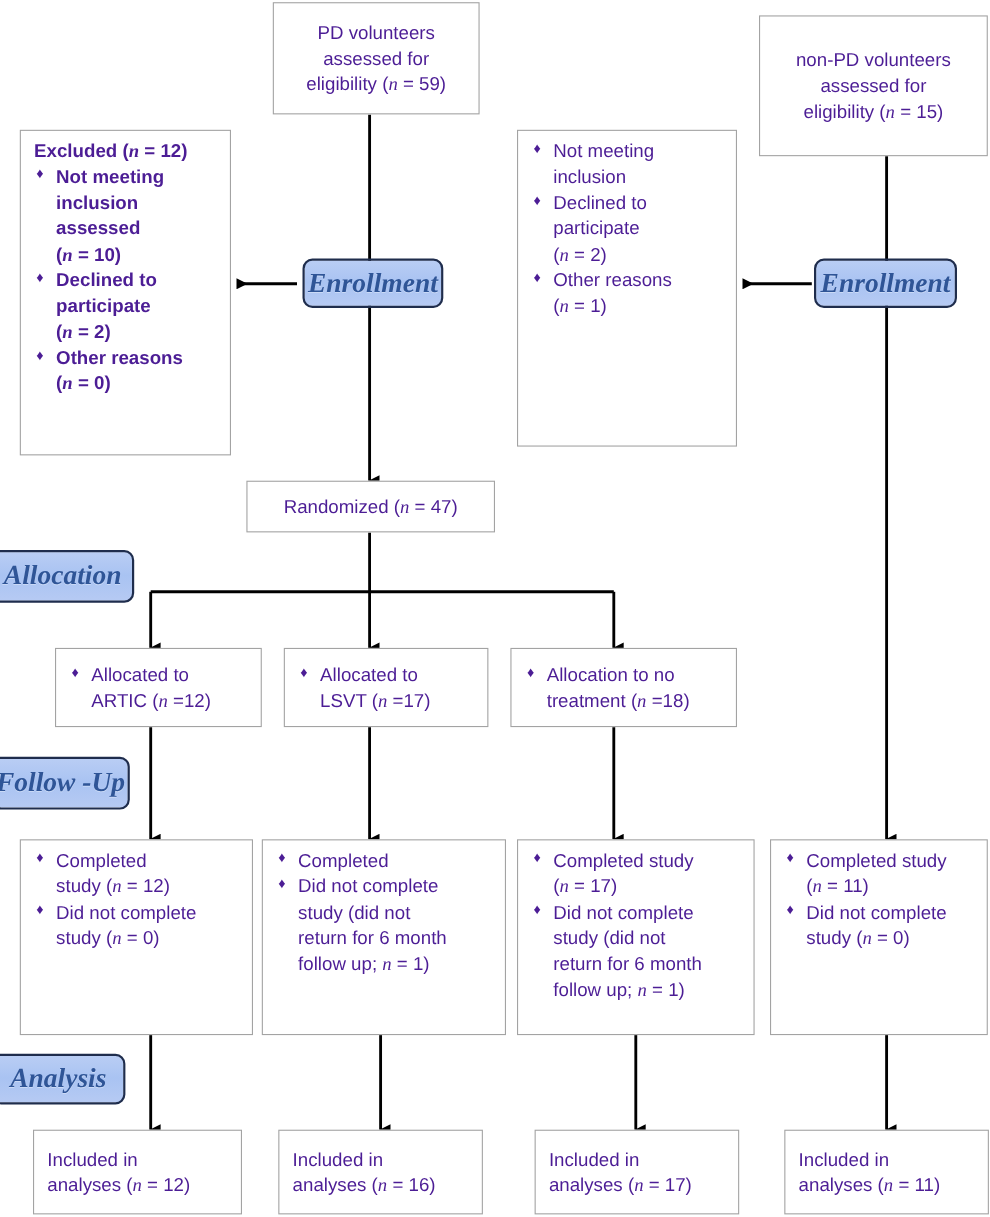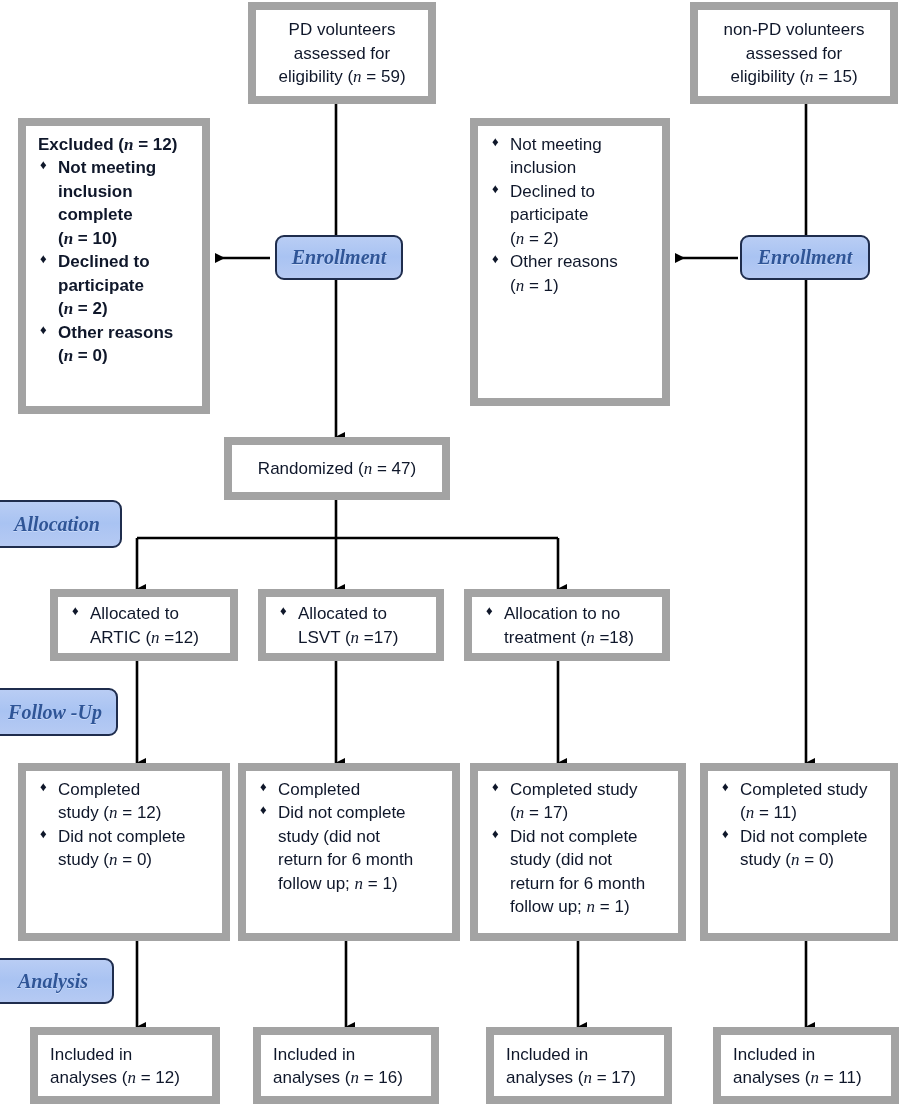--- a/index.html
+++ b/index.html
@@ -18,22 +18,22 @@
     position: absolute;
     left: 0;
     top: 0;
     width: 900px;
     height: 1106px;
   }
   .flowbox {
     position: absolute;
     box-sizing: border-box;
     background: #ffffff;
-    border: 8px solid #a3a3a3;
-    color: #0f172a;
+    border: 1px solid #a3a3a3;
+    color: #4c1d95;
     font-size: 17px;
     line-height: 1.38;
   }
   .flowbox .inner {
     padding: 7px 10px 6px 12px;
   }
   .centered .inner {
     text-align: center;
     padding-left: 8px;
     padding-right: 8px;
@@ -72,21 +72,21 @@
   .stage {
     position: absolute;
     box-sizing: border-box;
     background: linear-gradient(to bottom, #b9cdf4 0%, #a9c3f2 48%, #b6caf3 100%);
     border: 2px solid #1f2d4d;
     border-radius: 9px;
     color: #2f5597;
     font-family: "Liberation Serif", serif;
     font-style: italic;
     font-weight: bold;
-    font-size: 20px;
+    font-size: 25px;
     display: flex;
     align-items: center;
     justify-content: center;
     text-shadow: 0 1px 0 rgba(255,255,255,0.35);
   }
 </style>
 </head>
 <body>
 
 <svg id="diagram" viewBox="0 0 900 1106" xmlns="http://www.w3.org/2000/svg">
@@ -127,34 +127,34 @@
 </svg>
 
 <div class="flowbox centered vcenter" style="left:248px; top:2px; width:188px; height:102px;">
   <div class="inner">
     <span class="plain-line">PD volunteers</span>
     <span class="plain-line">assessed for</span>
     <span class="plain-line">eligibility (<span class="nvar">n</span> = 59)</span>
   </div>
 </div>
 
-<div class="flowbox centered vcenter" style="left:690px; top:2px; width:208px; height:102px;">
+<div class="flowbox centered vcenter" style="left:690px; top:14px; width:208px; height:128px;">
   <div class="inner">
     <span class="plain-line">non-PD volunteers</span>
     <span class="plain-line">assessed for</span>
     <span class="plain-line">eligibility (<span class="nvar">n</span> = 15)</span>
   </div>
 </div>
 
 <div class="flowbox" style="left:18px; top:118px; width:192px; height:296px;font-weight:bold;">
   <div class="inner">
     <span class="plain-line">Excluded (<span class="nvar">n</span> = 12)</span>
     <span class="bullet-line"><span class="dia">♦</span><span>Not meeting</span></span>
     <span class="cont-line">inclusion</span>
-    <span class="cont-line">complete</span>
+    <span class="cont-line">assessed</span>
     <span class="cont-line">(<span class="nvar">n</span> = 10)</span>
     <span class="bullet-line"><span class="dia">♦</span><span>Declined to</span></span>
     <span class="cont-line">participate</span>
     <span class="cont-line">(<span class="nvar">n</span> = 2)</span>
     <span class="bullet-line"><span class="dia">♦</span><span>Other reasons</span></span>
     <span class="cont-line">(<span class="nvar">n</span> = 0)</span>
   </div>
 </div>
 
 <div class="flowbox" style="left:470px; top:118px; width:200px; height:288px;">
@@ -182,21 +182,21 @@
 </div>
 
 <div class="stage" style="left:-8px; top:688px; width:126px; height:48px;">
   <span>Follow -Up</span>
 </div>
 
 <div class="stage" style="left:-8px; top:958px; width:122px; height:46px;">
   <span>Analysis</span>
 </div>
 
-<div class="flowbox centered vcenter" style="left:224px; top:437px; width:226px; height:63px;">
+<div class="flowbox centered vcenter" style="left:224px; top:437px; width:226px; height:47px;">
   <div class="inner">
     <span class="plain-line">Randomized (<span class="nvar">n</span> = 47)</span>
   </div>
 </div>
 
 <div class="flowbox vcenter" style="left:50px; top:589px; width:188px; height:72px;">
   <div class="inner">
     <span class="bullet-line"><span class="dia">♦</span><span>Allocated to</span></span>
     <span class="cont-line">ARTIC (<span class="nvar">n</span> =12)</span>
   </div>

